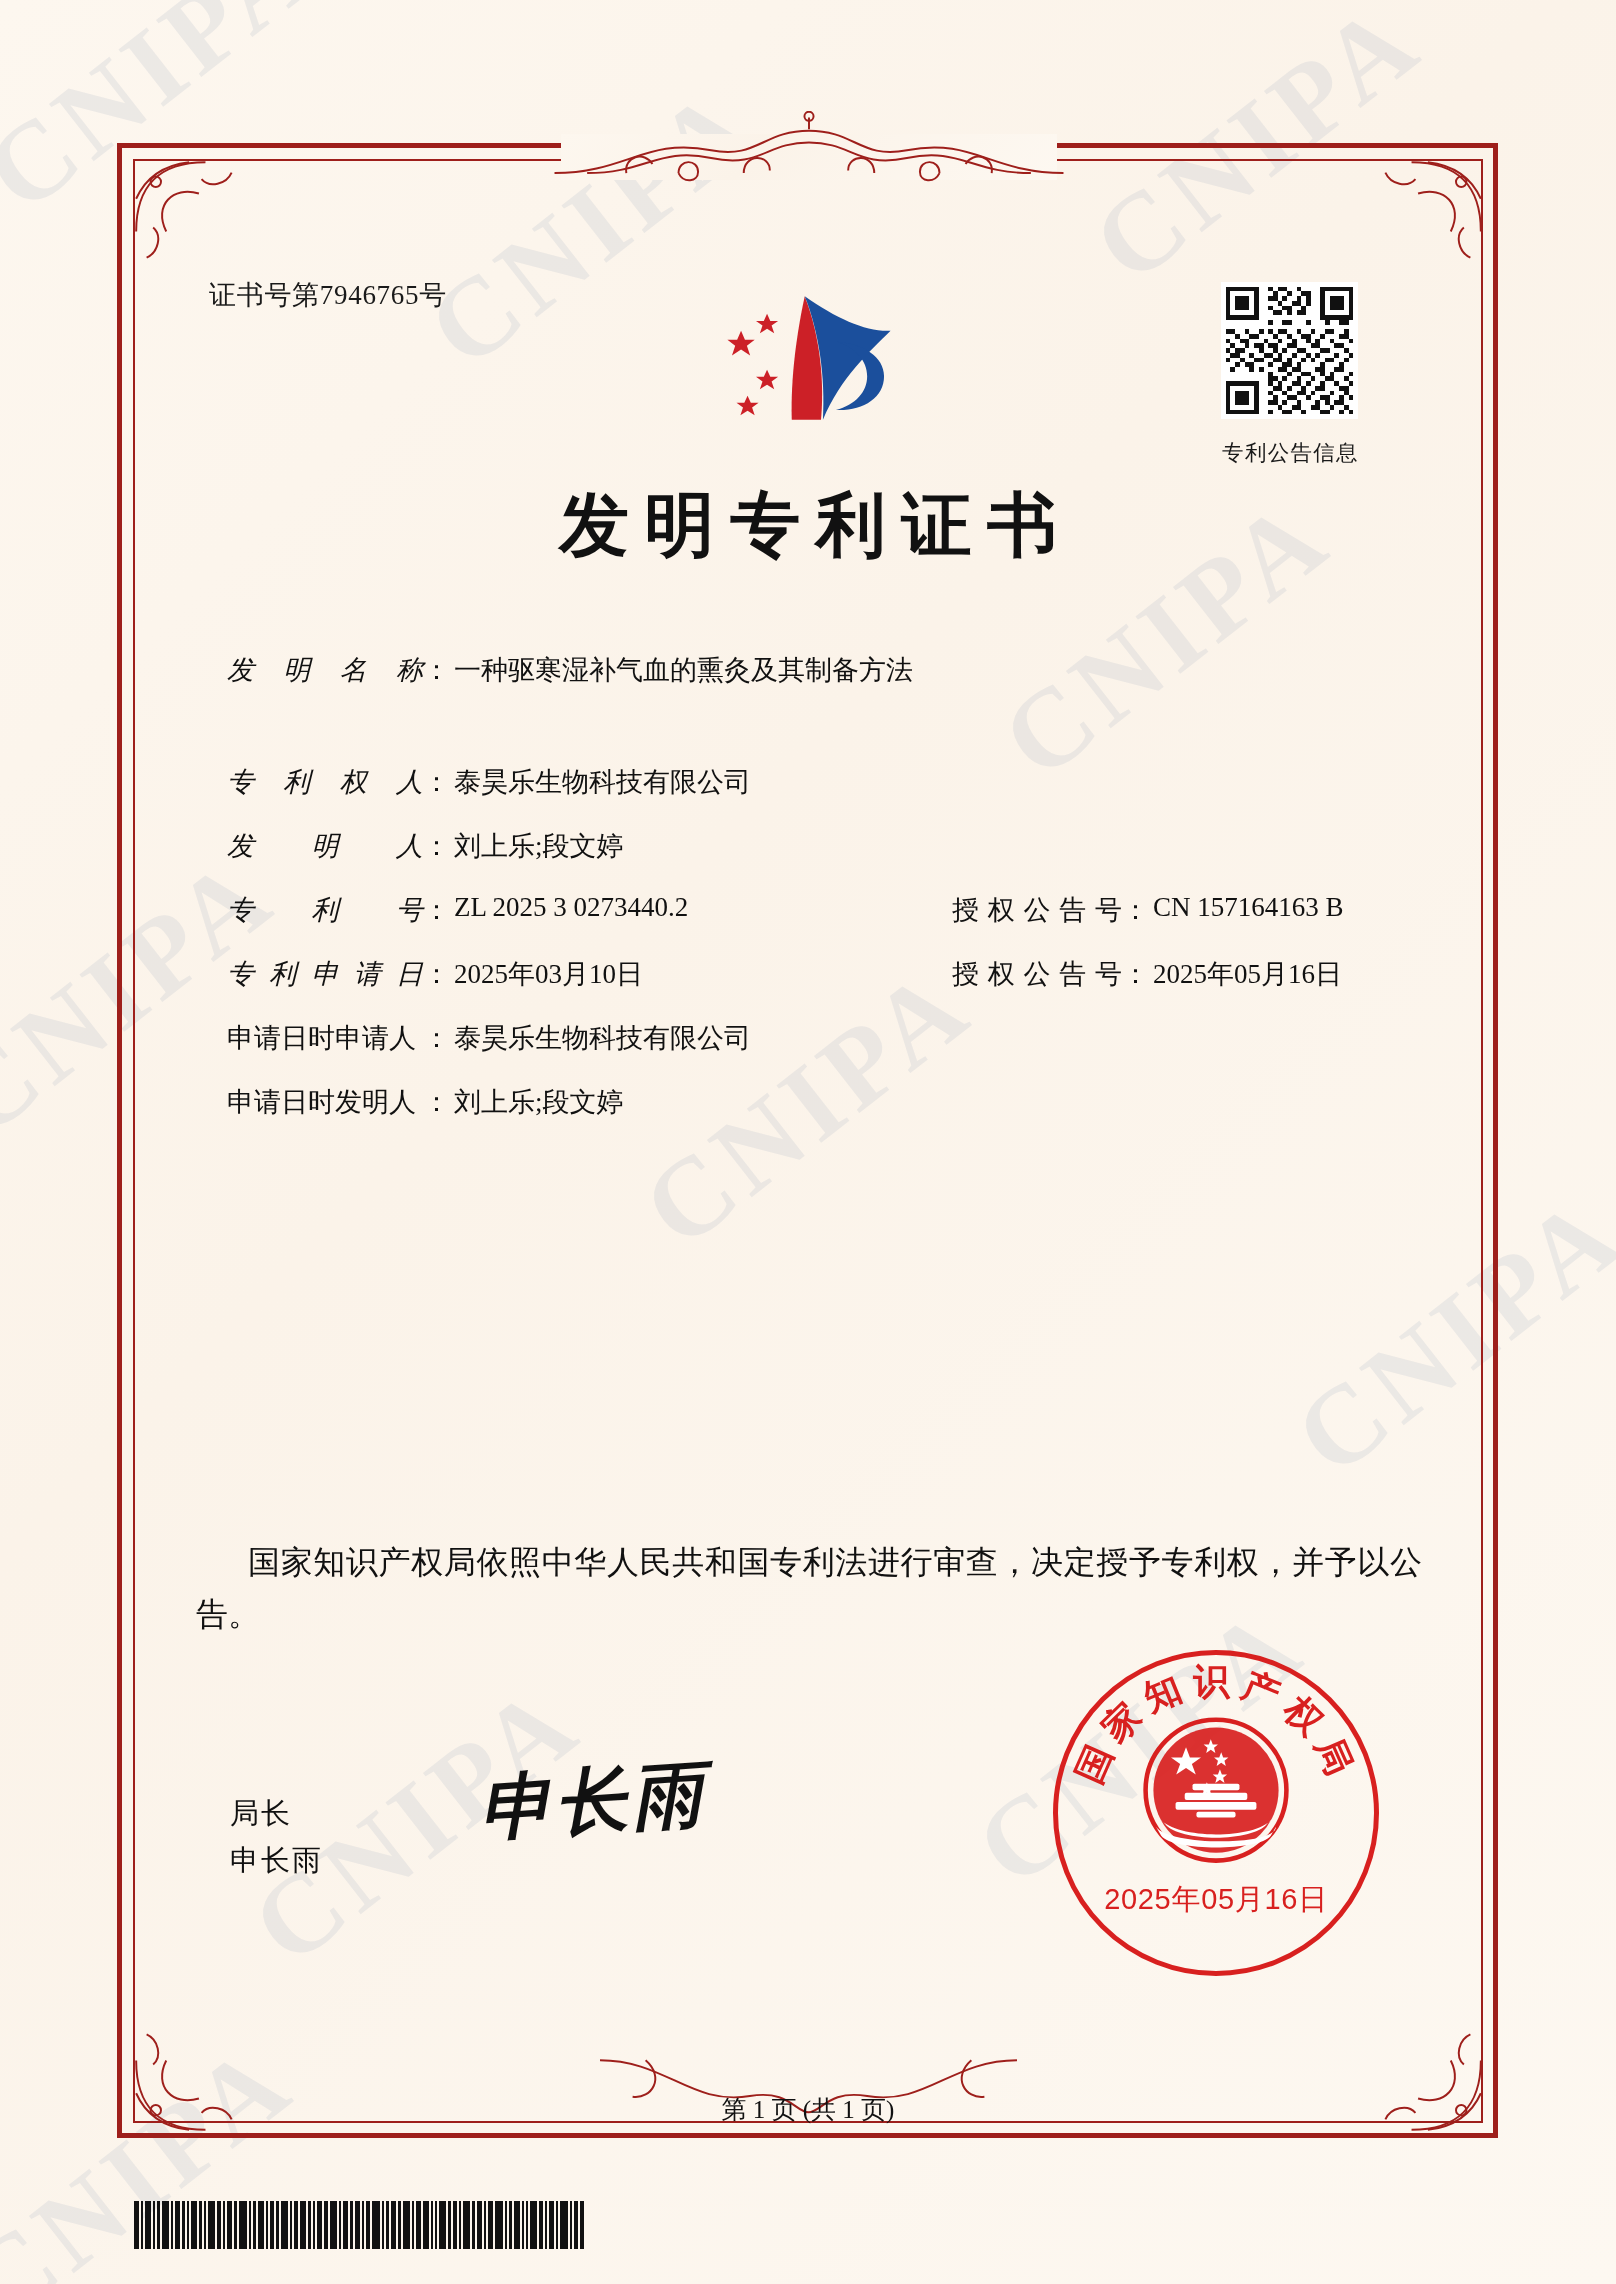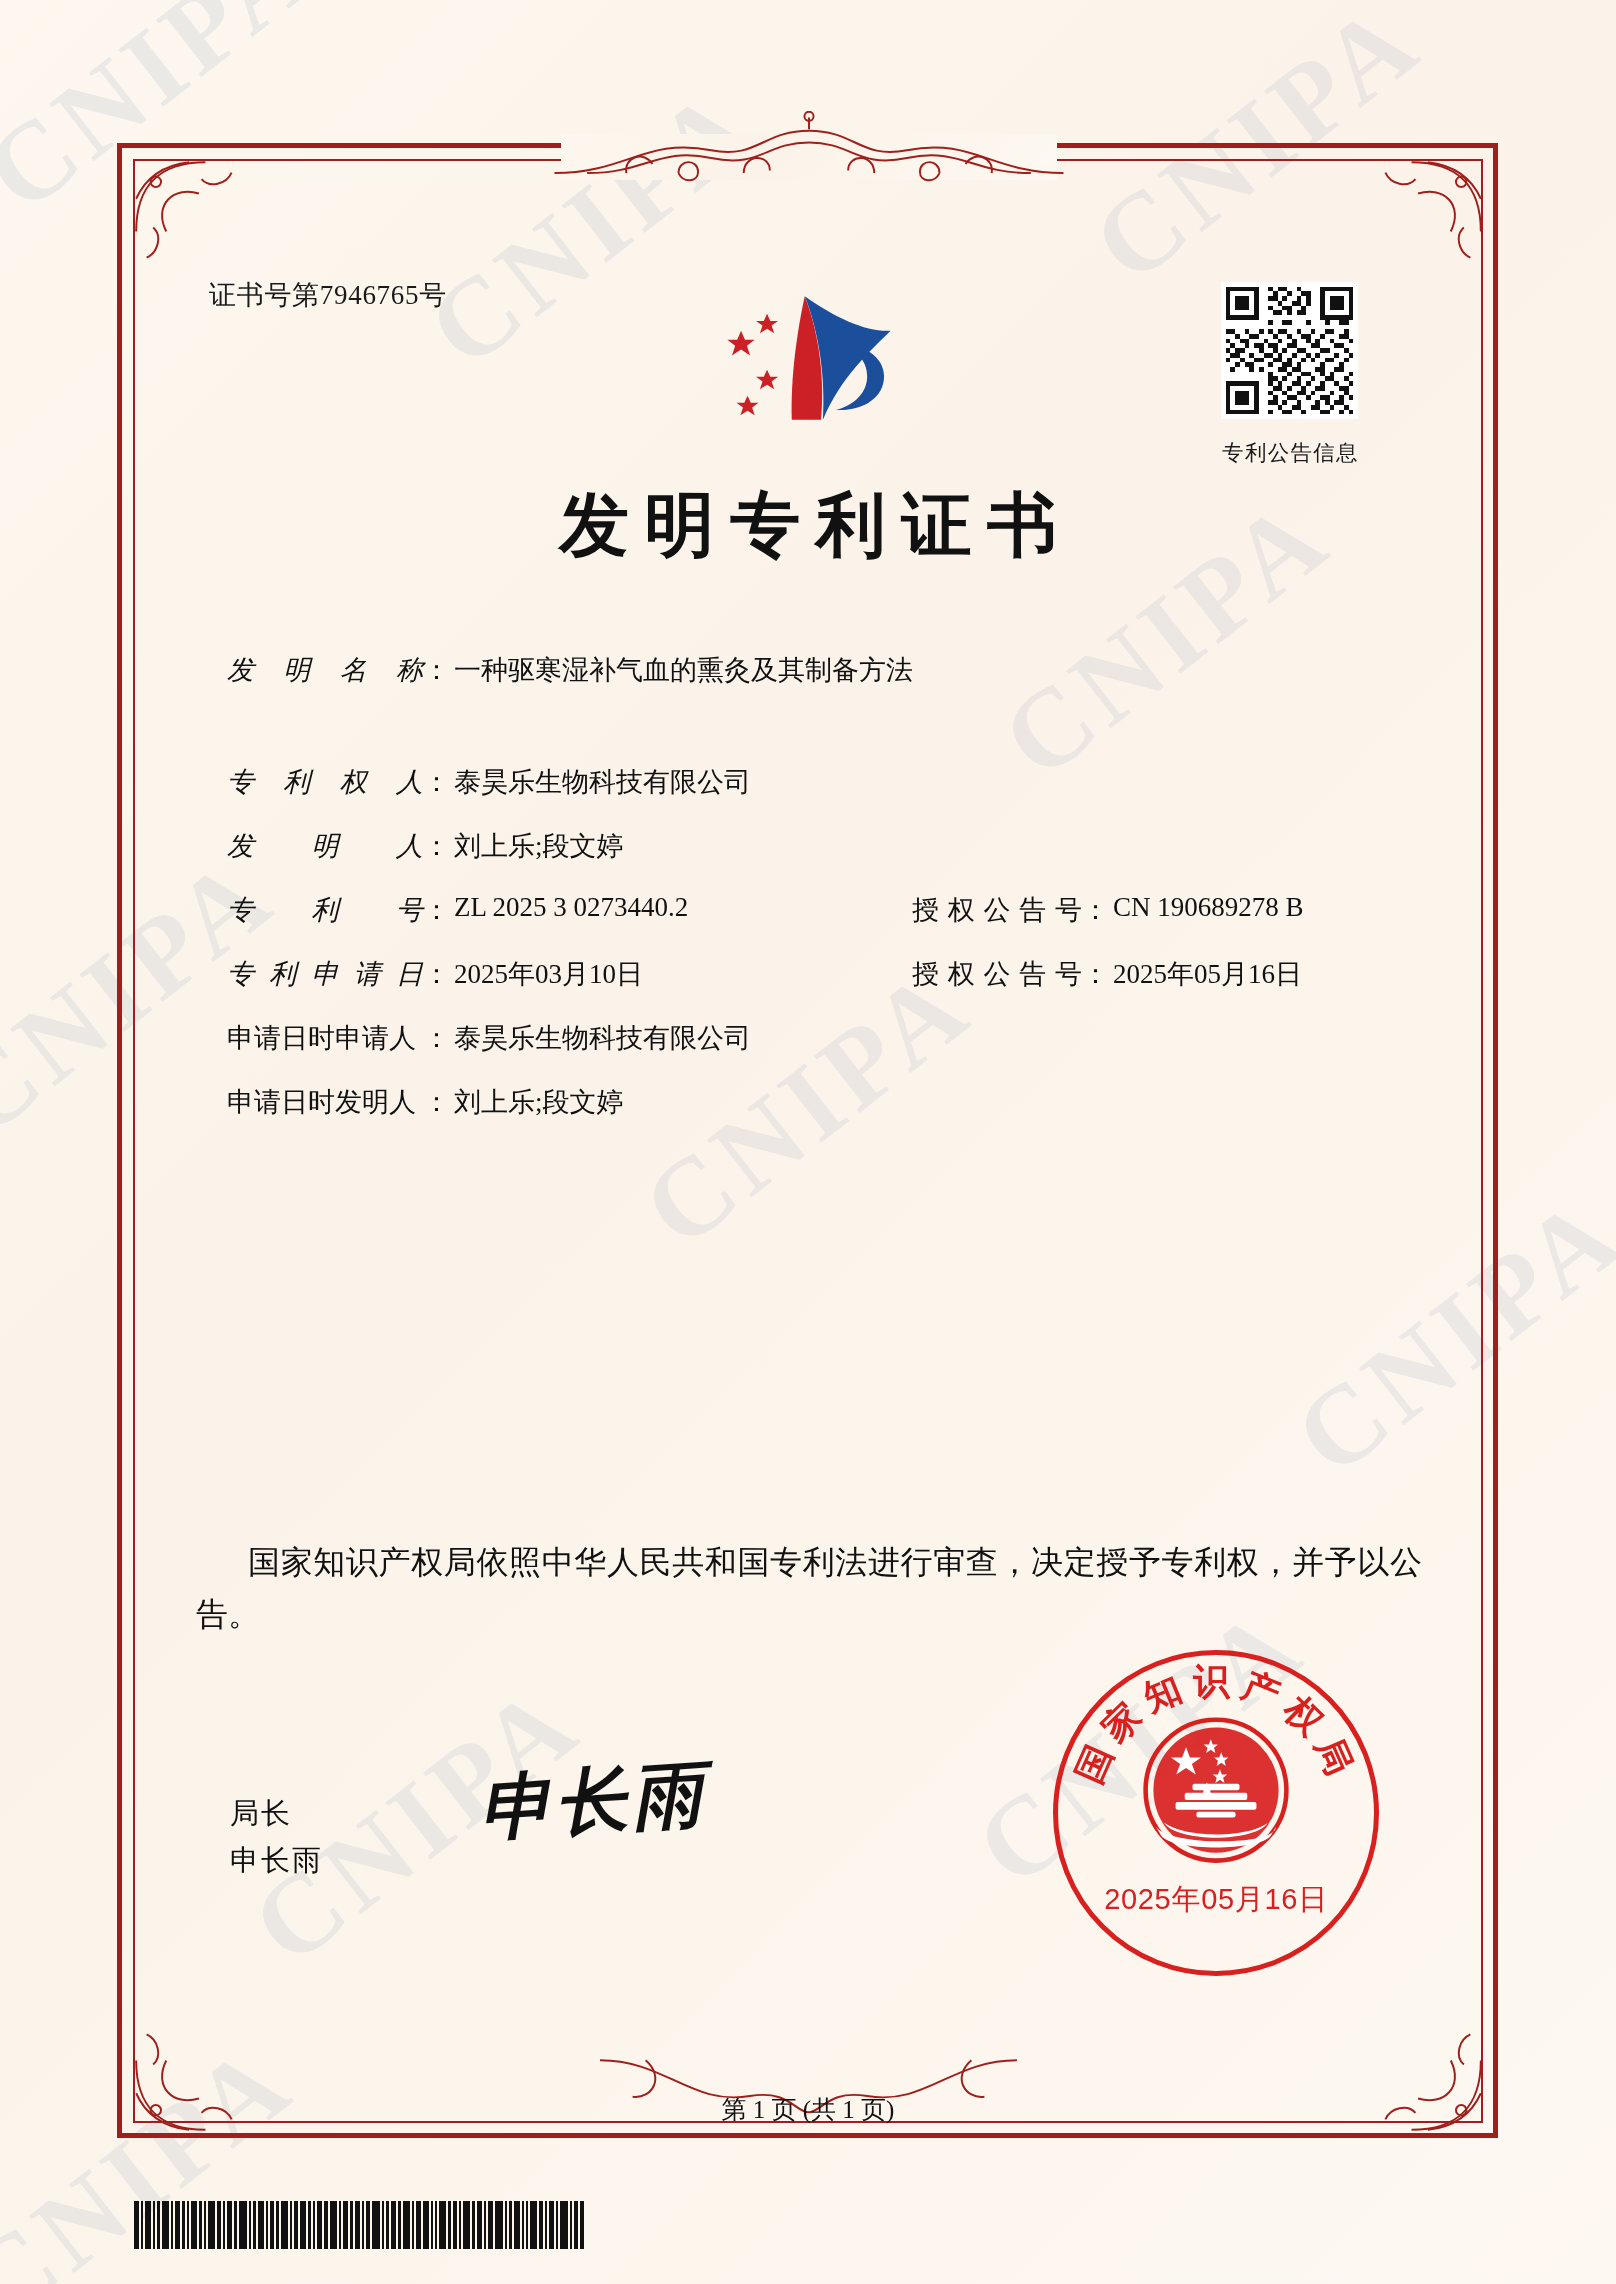--- a/index.html
+++ b/index.html
@@ -128,20 +128,21 @@
   .val { vertical-align: top; }
   .col2 {
     position: absolute;
     left: 685px; top: 0;
   }
   .col2 .lbl2 {
     display: inline-block;
     width: 170px;
     text-align: justify;
     text-align-last: justify;
+    margin-left: 40px;
   }
 
   
   .statement {
     position: absolute;
     left: 196px; top: 1536px;
     width: 1226px;
     font-size: 32px;
     line-height: 52px;
     color: #111;
@@ -496,21 +497,21 @@
     </div>
 
 
     <div class="field-row">
       <span class="lbl">发明人</span><span class="colon">：</span><span class="val">刘上乐;段文婷</span>
     </div>
 
     <div class="field-row">
       <span class="lbl">专利号</span><span class="colon">：</span><span class="val">ZL 2025 3 0273440.2</span>
       <span class="col2">
-        <span class="lbl2">授权公告号</span><span class="colon">：</span><span class="val">CN 190689278 B</span>
+        <span class="lbl2">授权公告号</span><span class="colon">：</span><span class="val">CN 157164163 B</span>
       </span>
     </div>
 
     <div class="field-row">
       <span class="lbl">专利申请日</span><span class="colon">：</span><span class="val">2025年03月10日</span>
       <span class="col2">
         <span class="lbl2">授权公告号</span><span class="colon">：</span><span class="val">2025年05月16日</span>
       </span>
     </div>
 

